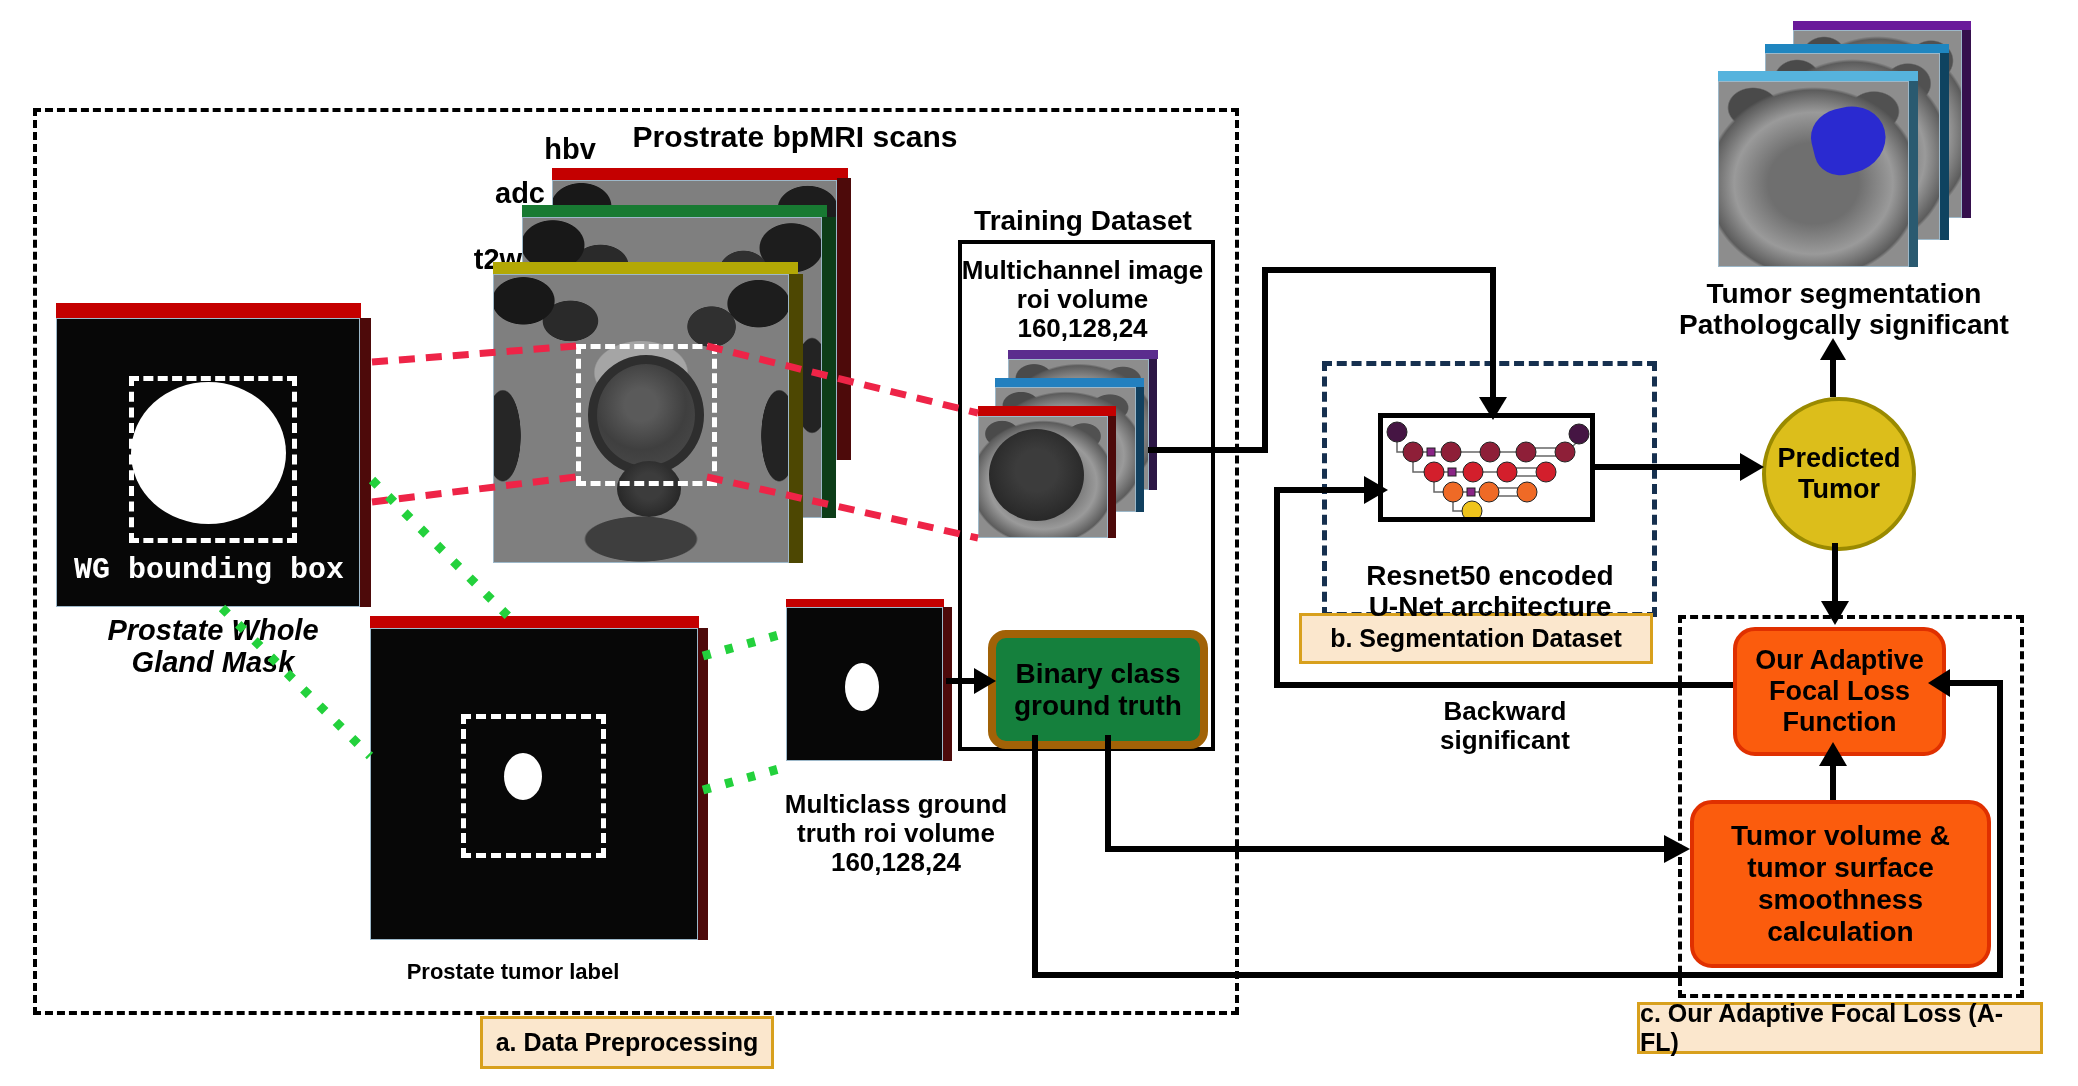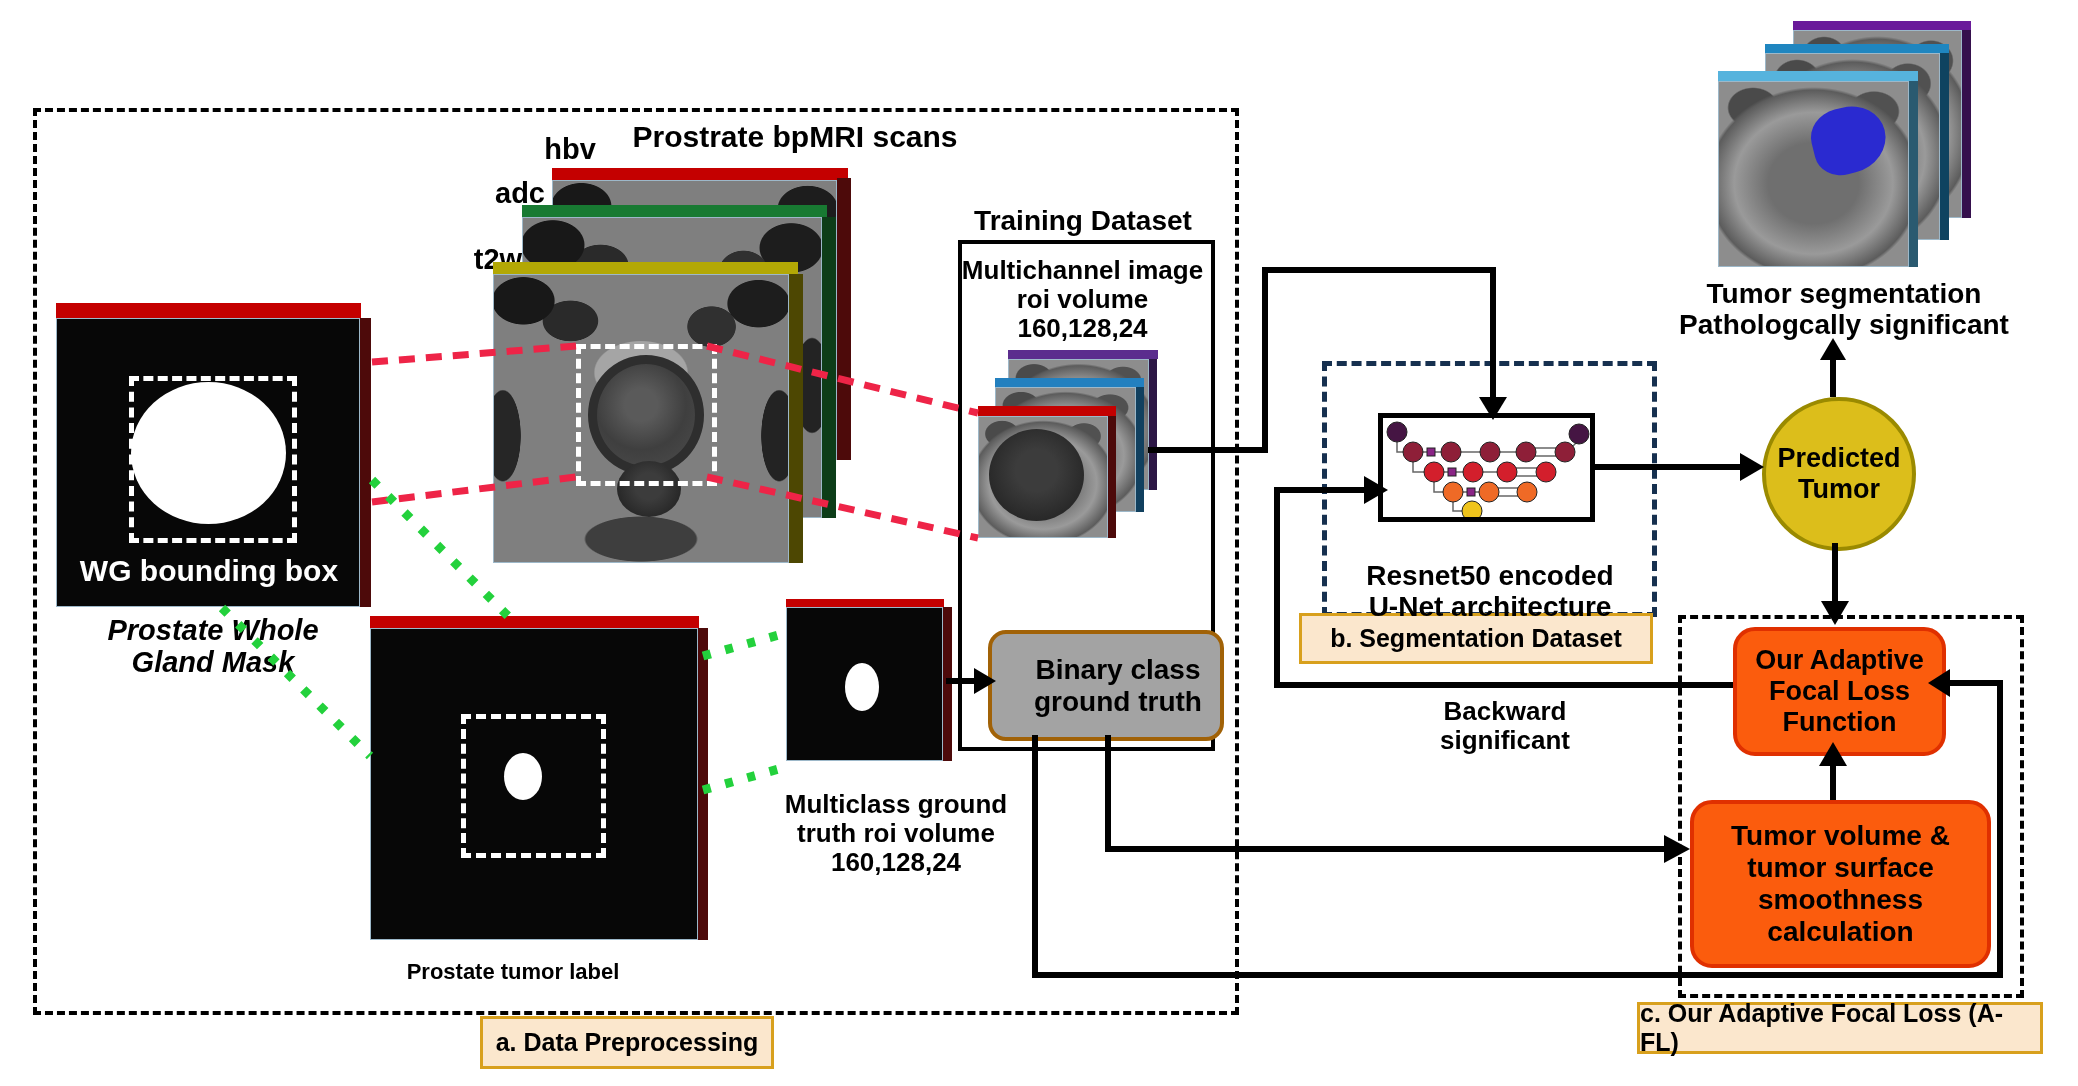--- a/index.html
+++ b/index.html
@@ -31,22 +31,22 @@
     radial-gradient(ellipse 60% 55% at 50% 55%, #6f6f6f 40%, #9a9a9a 70%, #5c5c5c 92%, transparent 95%),
     radial-gradient(ellipse 22% 18% at 18% 14%, #4a4a4a 58%, transparent 62%),
     radial-gradient(ellipse 22% 18% at 82% 16%, #515151 58%, transparent 62%);}
   .prostate{position:absolute;border-radius:50%;border:9px solid #2e2e2e;
     background:radial-gradient(circle at 45% 40%, #5a5a5a 20%, #3f3f3f 55%, #474747 80%);}
   .darkball{position:absolute;border-radius:50%;
     background:radial-gradient(circle at 50% 45%, #3c3c3c 30%, #222 85%);}
   .wdash{position:absolute;border:5px dashed #fff;}
   .wblob{position:absolute;background:#fff;border-radius:50%;}
   
-  .ybox{position:absolute;background:#a3a3a3;border:4px solid #a16207;border-radius:18px;
-        display:flex;flex-direction:column;align-items:center;justify-content:center;padding-left:24px;}
+  .ybox{position:absolute;background:#15803d;border:8px solid #a16207;border-radius:18px;
+        display:flex;flex-direction:column;align-items:center;justify-content:center;}
   .obox{position:absolute;background:#fb5c0d;border:4px solid #e03000;border-radius:22px;
         display:flex;flex-direction:column;align-items:center;justify-content:center;}
   .circle{position:absolute;background:#dcbe1b;border:4px solid #9a8a00;border-radius:50%;
         display:flex;flex-direction:column;align-items:center;justify-content:center;}
   .tdbox{position:absolute;border:4px solid #000;background:transparent;}
   .unetbox{position:absolute;background:#fff;border:5px solid #000;box-sizing:border-box;}
   svg{position:absolute;left:0;top:0;}
   #connectors{pointer-events:none;z-index:10;}
   .white{color:#fff;}
 </style>
@@ -88,21 +88,21 @@
     <div class="prostate" style="left:94px;top:80px;width:98px;height:102px;"></div>
     <div class="darkball" style="left:123px;top:186px;width:64px;height:56px;"></div>
   </div>
   <div class="wdash" style="left:576px;top:344px;width:131px;height:132px;"></div>
 
   <div class="bar" style="left:56px;top:303px;width:305px;height:15px;background:#c40000;"></div>
   <div class="side" style="left:360px;top:318px;width:11px;height:289px;background:#4d0a0a;"></div>
   <div class="face blackface" style="left:56px;top:318px;width:304px;height:289px;">
     <div class="wblob" style="left:74px;top:63px;width:155px;height:142px;"></div>
     <div class="wdash" style="left:72px;top:57px;width:158px;height:157px;background:transparent;"></div>
-    <div class="txt white" style="left:0;top:235px;width:304px;font-size:30px;">WG bounding box</div>
+    <div class="txt white" style="left:0;top:235px;width:304px;font-size:30px;font-family:Liberation Mono, monospace;">WG bounding box</div>
   </div>
   <div class="txt" style="left:63px;top:614px;width:300px;font-size:29px;font-style:italic;">
     <div>Prostate Whole</div>
     <div>Gland Mask</div>
   </div>
 
   <div class="bar" style="left:370px;top:616px;width:329px;height:12px;background:#c40000;"></div>
   <div class="side" style="left:698px;top:628px;width:10px;height:312px;background:#4d0a0a;"></div>
   <div class="face blackface" style="left:370px;top:628px;width:328px;height:312px;">
     <div class="wblob" style="left:133px;top:124px;width:38px;height:47px;"></div>

